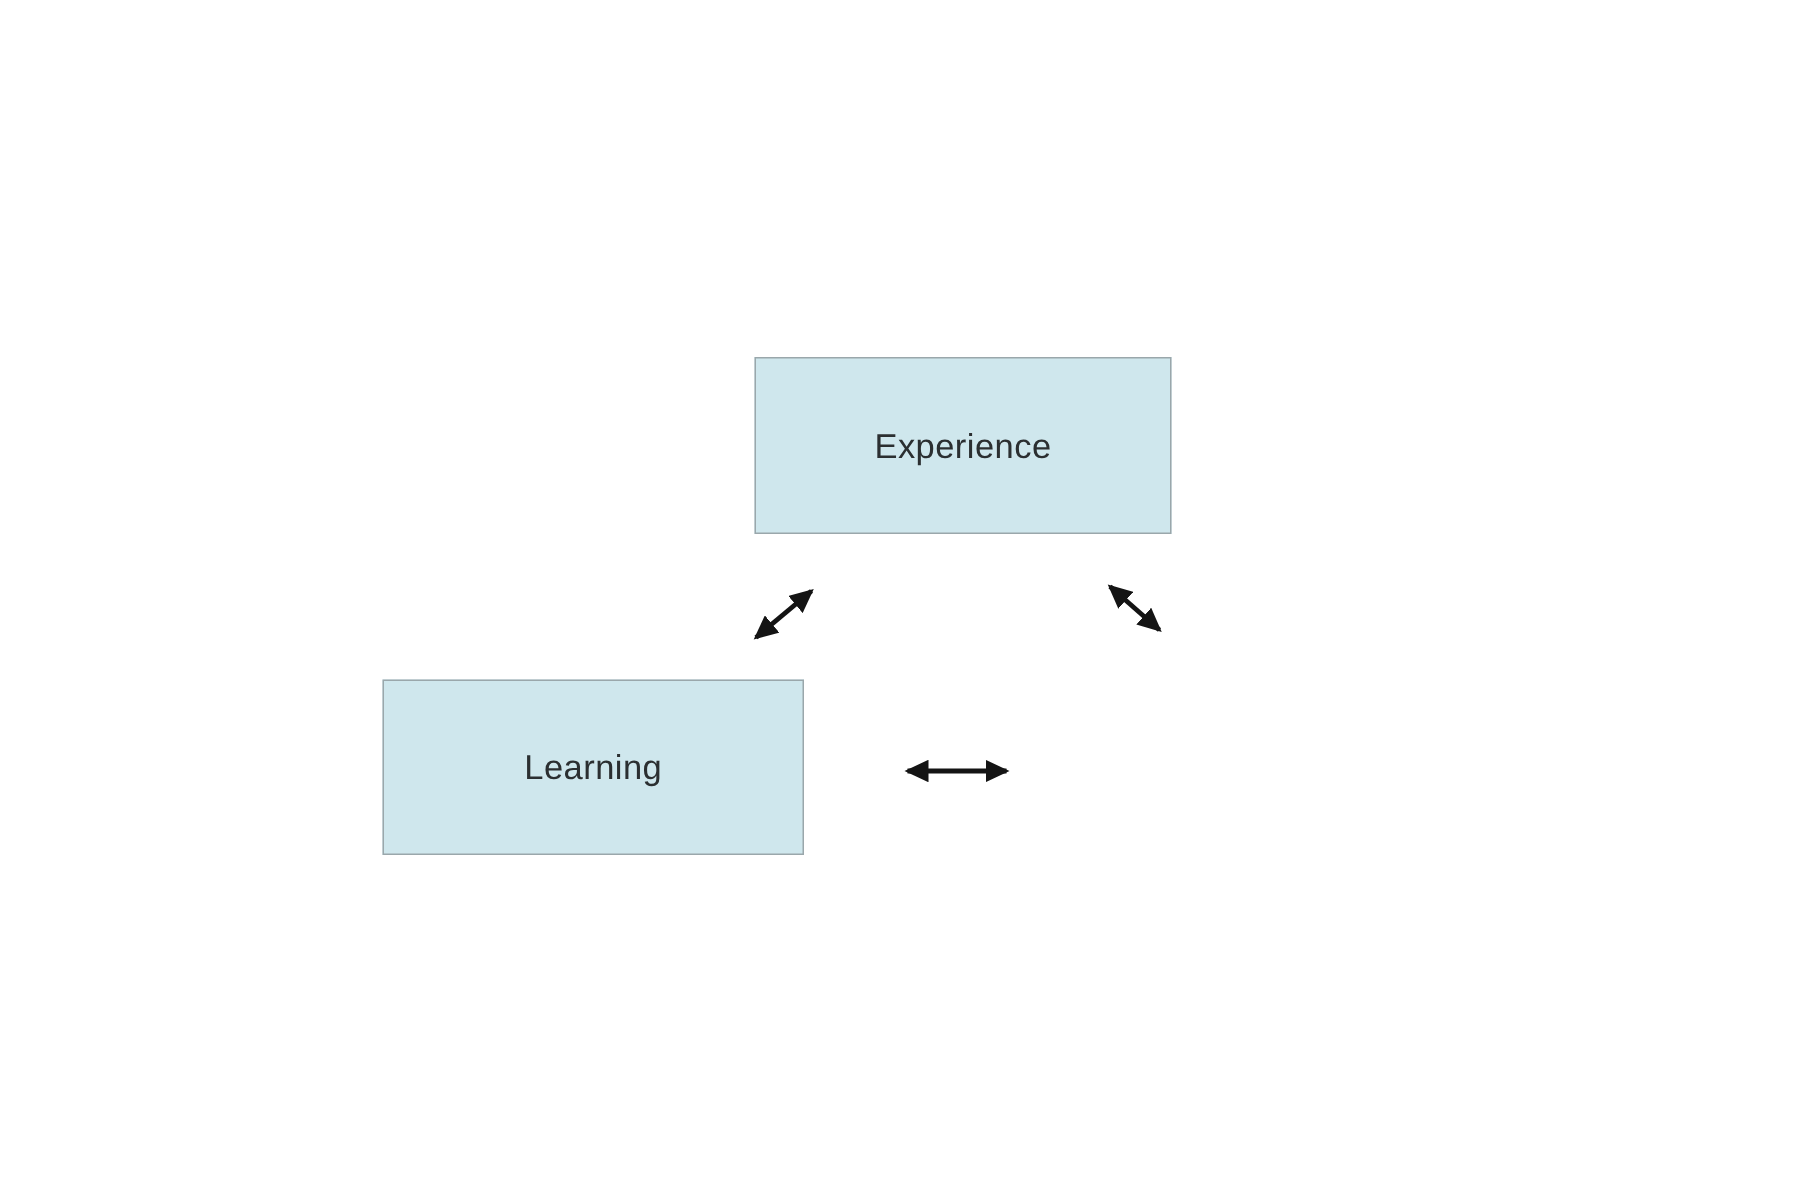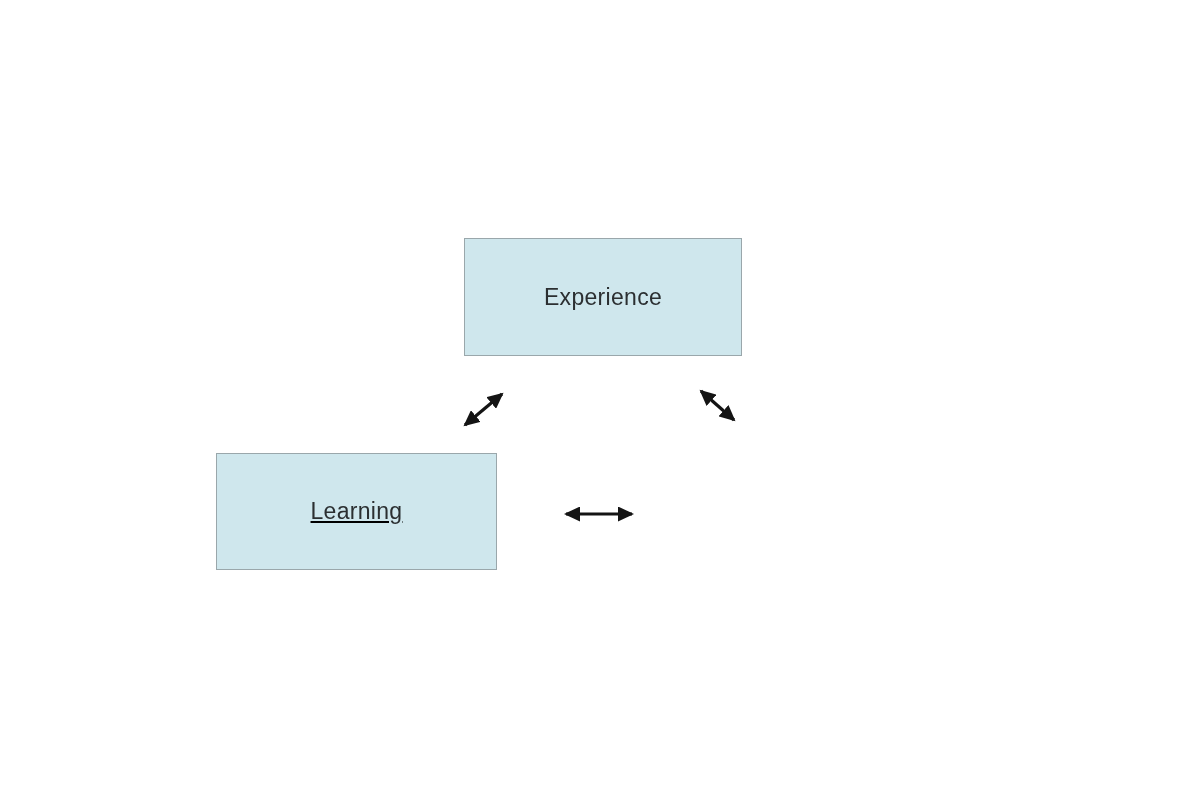--- a/index.html
+++ b/index.html
@@ -7,37 +7,38 @@
     padding: 0;
     background: #ffffff;
   }
   .stage {
     position: relative;
     width: 1120px;
     height: 800px;
     background: #ffffff;
     overflow: hidden;
     font-family: "Liberation Sans", sans-serif;
+    margin-left: 39px;
   }
   .node {
     position: absolute;
     background: #cfe7ed;
     border: 1px solid #9aa7ab;
     display: flex;
     align-items: center;
     justify-content: center;
     box-sizing: border-box;
   }
   .node-label {
     font-size: 23px;
     color: #2b2f31;
     letter-spacing: 0.3px;
   }
   #node-experience { left: 464px; top: 238px; width: 278px; height: 118px; }
-  #node-learning   { left: 216px; top: 453px; width: 281px; height: 117px; text-decoration: underline; }
+  #node-learning   { left: 216px; top: 453px; width: 281px; height: 117px; }
   #node-reflection { left: 697px; top: 453px; width: 275px; height: 117px; }
   .arrow-layer {
     position: absolute;
     left: 0;
     top: 0;
     width: 1200px;
     height: 800px;
     pointer-events: none;
   }
   .arrow-line {

